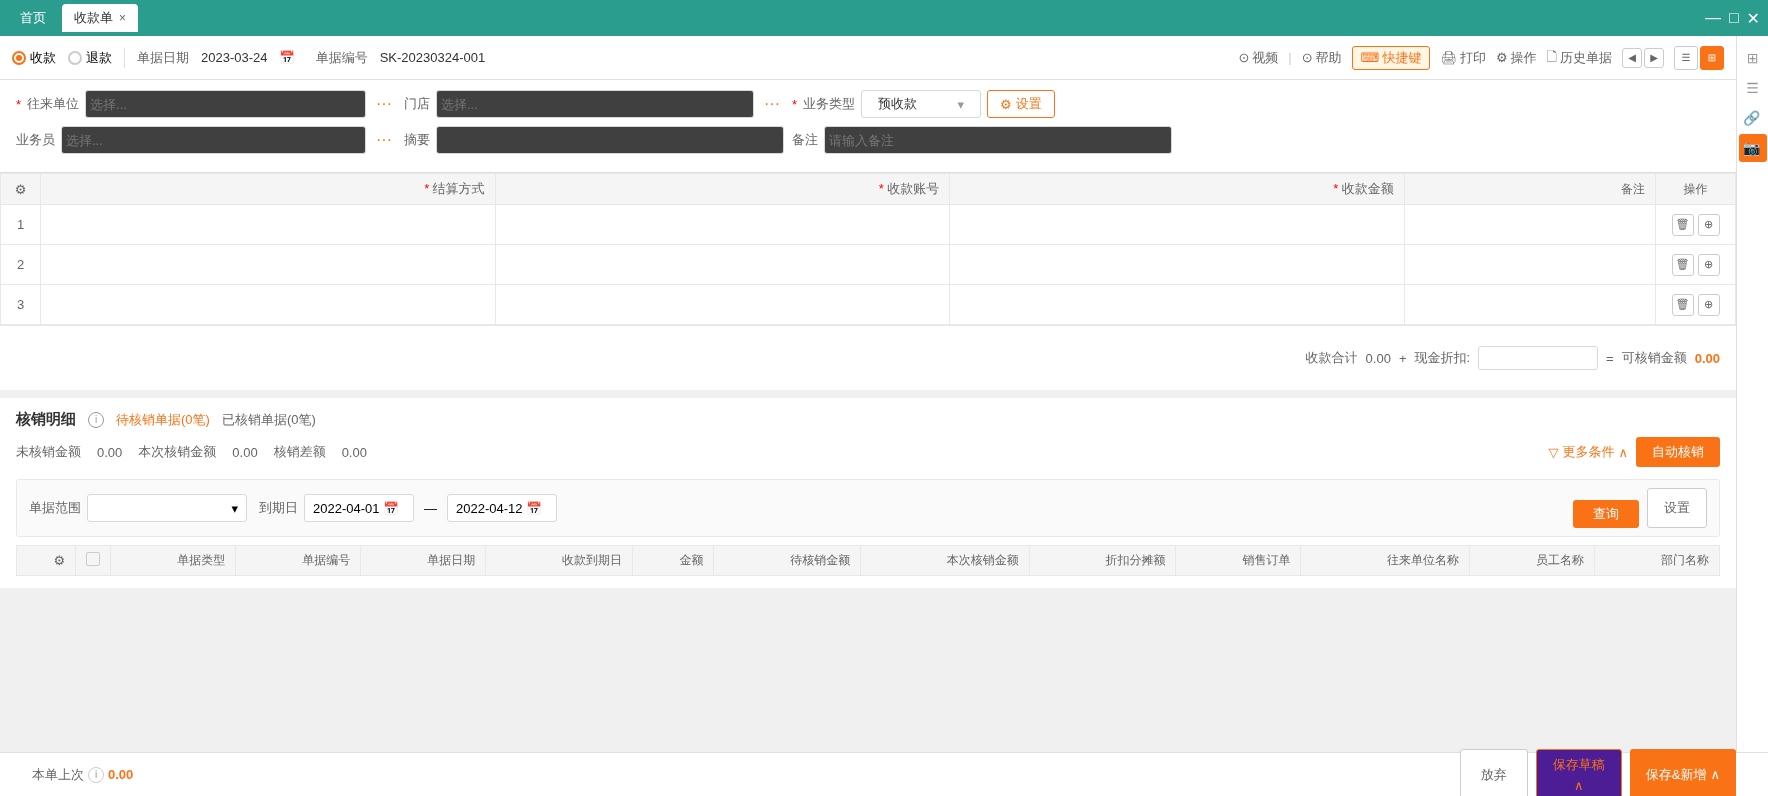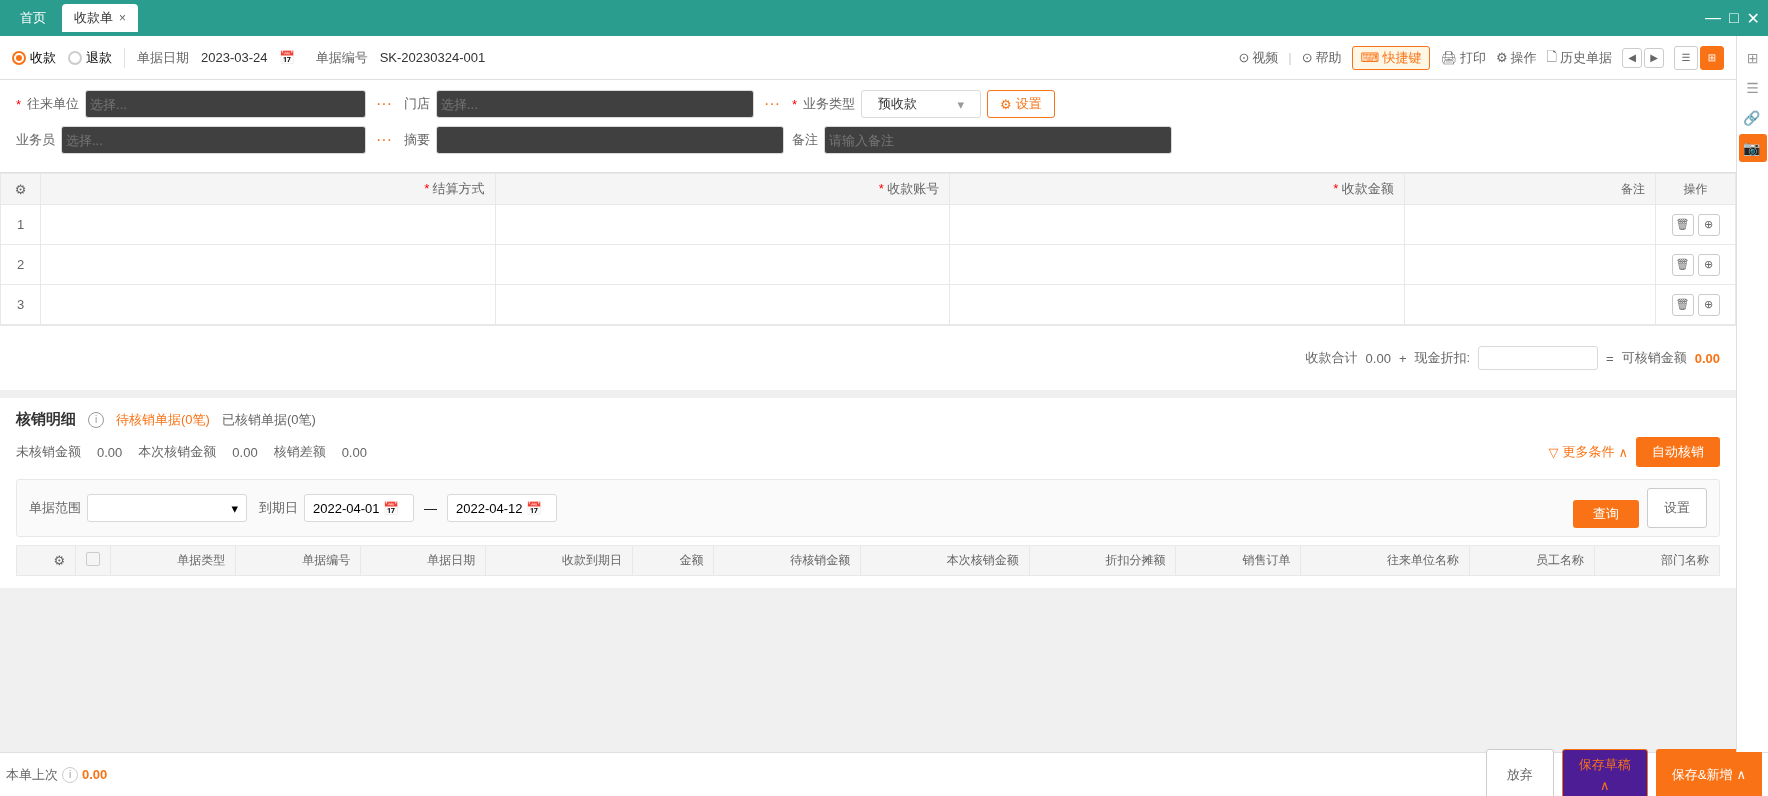--- a/index.html
+++ b/index.html
@@ -114,21 +114,21 @@
     
     .bottom-table { background: white; overflow: auto; }
     .bottom-table table { width: 100%; }
     .checkbox-cell { width: 30px; text-align: center; }
     .checkbox { width: 14px; height: 14px; border: 1px solid #ccc; border-radius: 2px; display: inline-block; cursor: pointer; }
 
     
     .footer {
       position: fixed; bottom: 0; left: 0; right: 0; background: white;
       border-top: 1px solid #e0e0e0; height: 44px; display: flex;
-      align-items: center; padding: 0 6px; gap: 12px;
+      align-items: center; padding: 0 32px; gap: 12px;
     }
     .footer-left { display: flex; align-items: center; gap: 4px; color: #666; }
     .footer-right { margin-left: auto; display: flex; gap: 8px; }
     .discard-btn { background: white; color: #666; border: 1px solid #ccc; border-radius: 3px; padding: 6px 20px; cursor: pointer; font-size: 13px; }
     .draft-btn { background: #4c1d95; color: #f97316; border: 1px solid #f97316; border-radius: 3px; padding: 6px 16px; cursor: pointer; font-size: 13px; display: flex; align-items: center; gap: 4px; flex-direction: column; }
     .save-new-btn { background: #f97316; color: white; border: none; border-radius: 3px; padding: 6px 16px; cursor: pointer; font-size: 13px; display: flex; align-items: center; gap: 4px; }
 
     
     .right-sidebar {
       position: fixed; right: 0; top: 36px; width: 32px; background: white;

